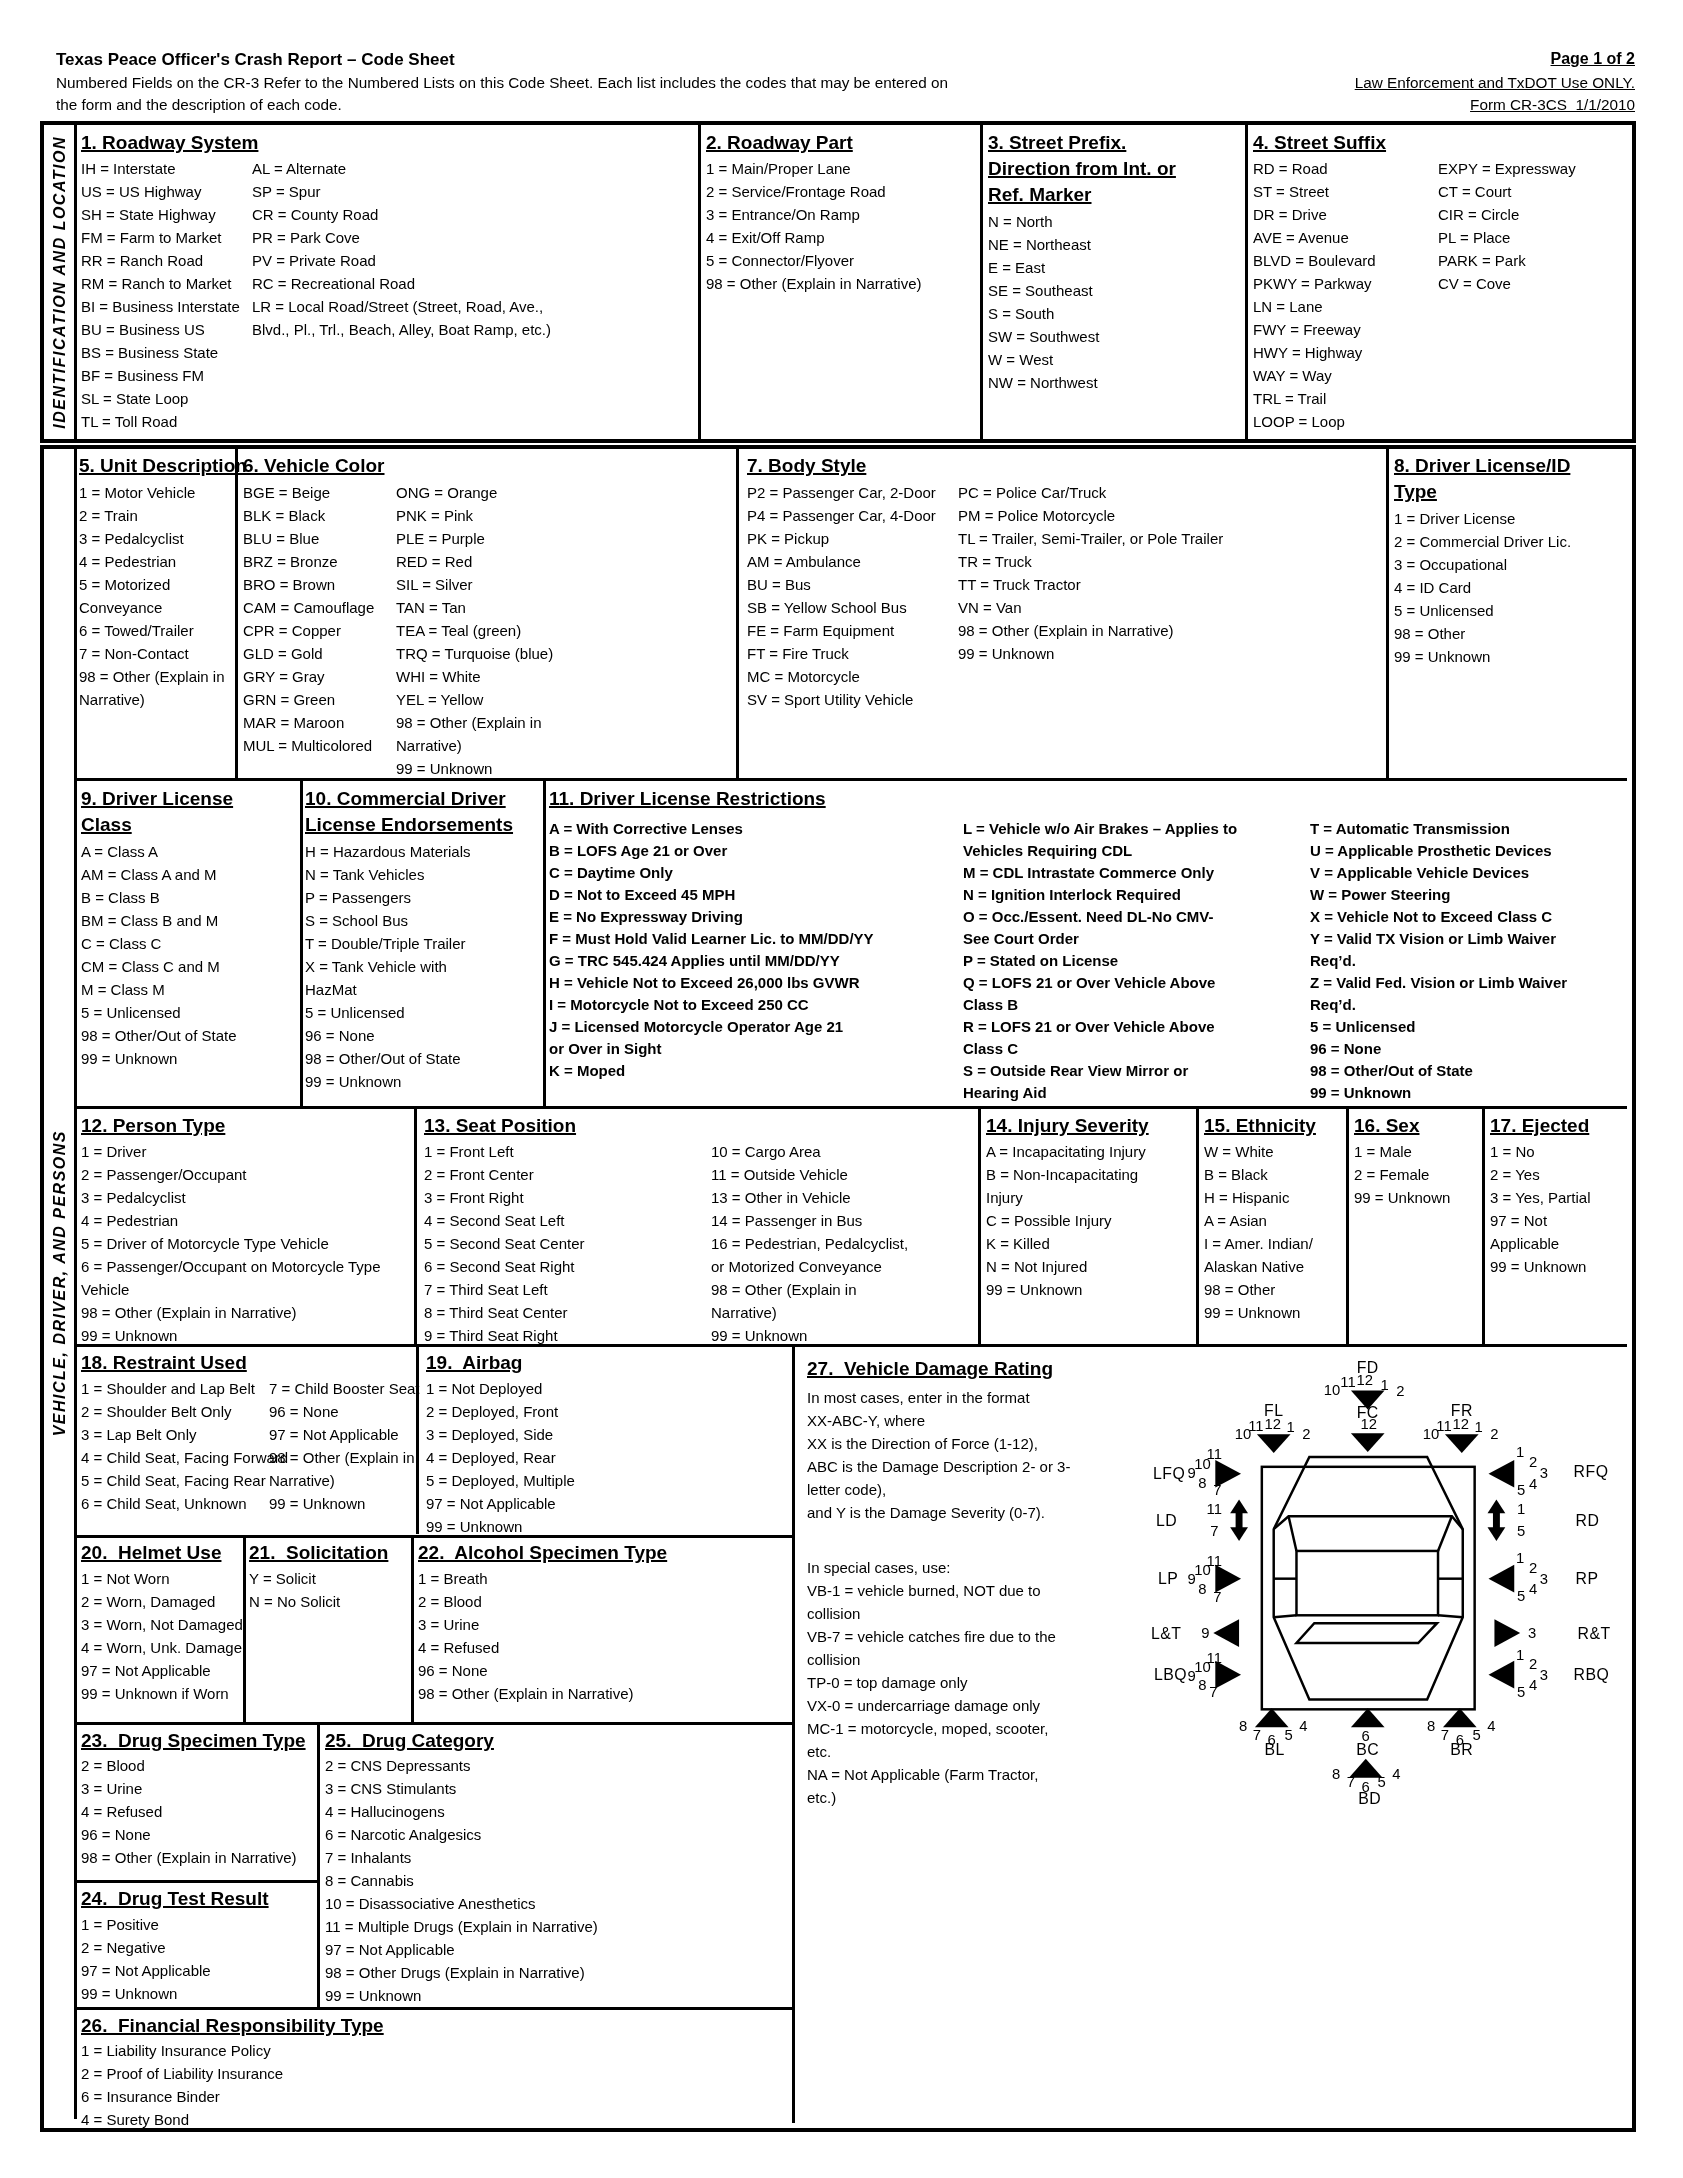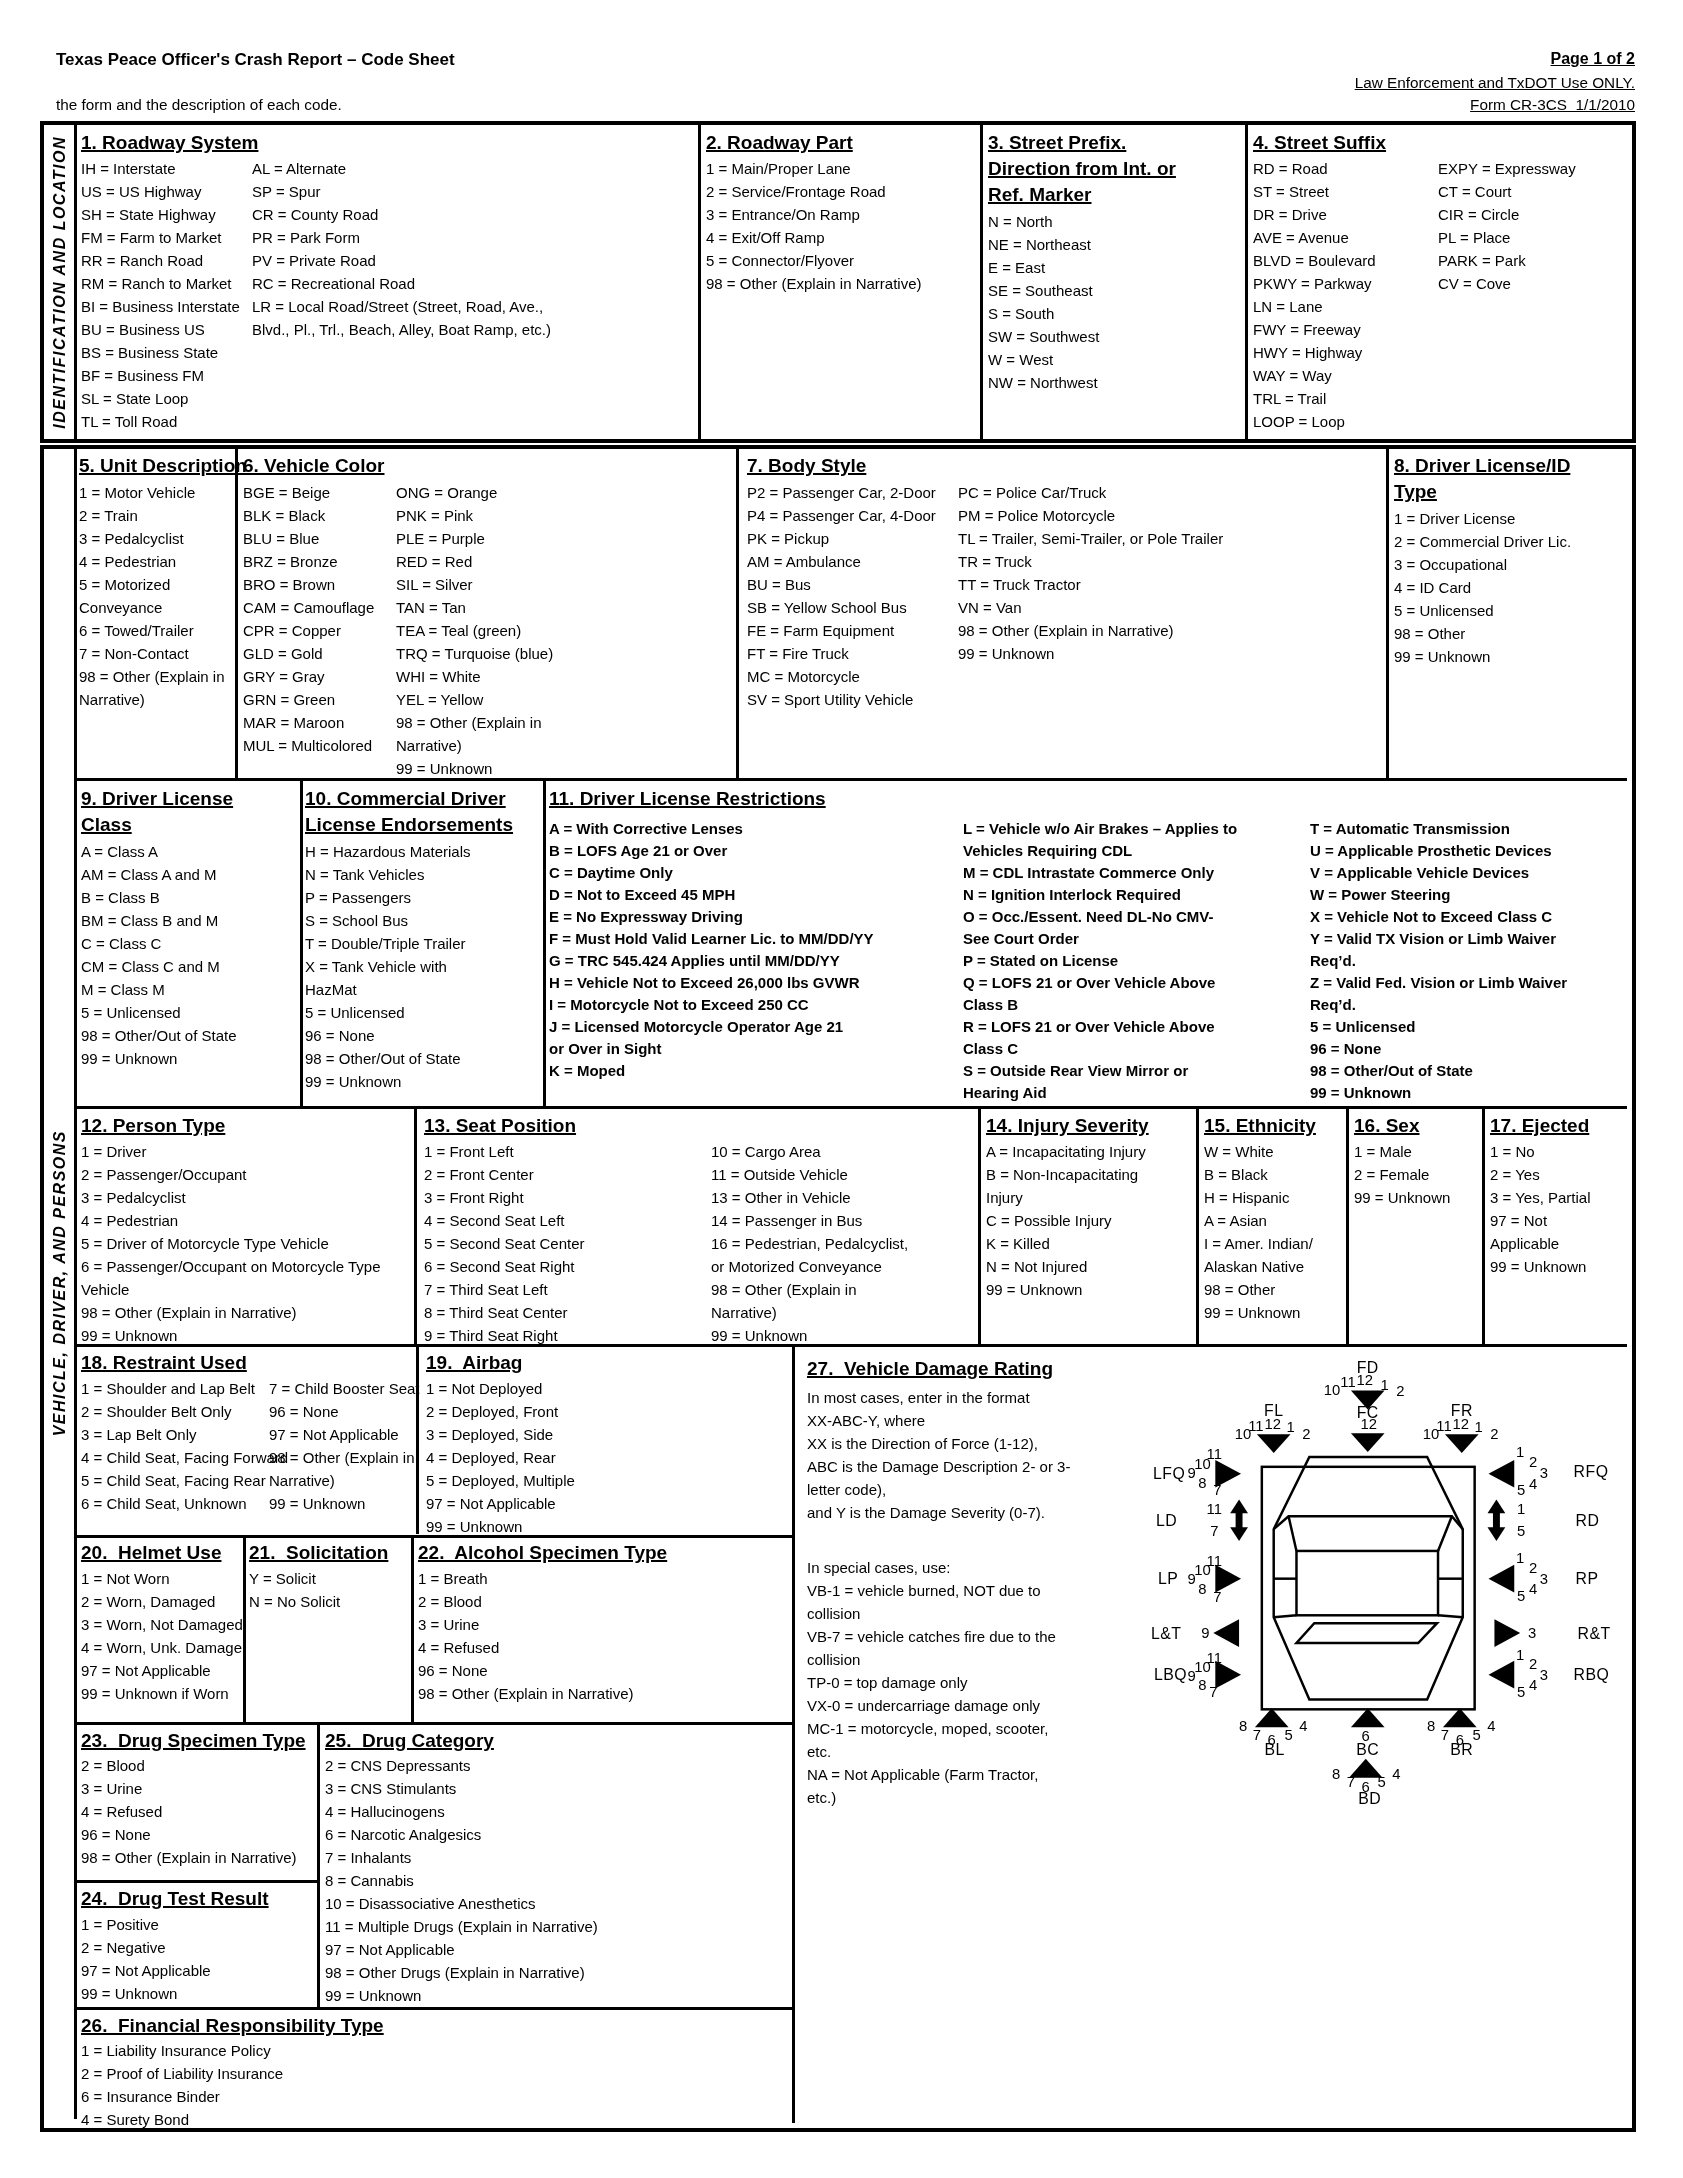--- a/index.html
+++ b/index.html
@@ -23,20 +23,21 @@
   .lh224 div{line-height:22px;height:22px;font-weight:bold;}
   svg text{font-family:"Liberation Sans","DejaVu Sans",sans-serif;}
   .car{fill:none;stroke:#000;stroke-width:2.5px;}
 </style>
 </head>
 <body>
 
 <div id="page">
 
   <div class="abs hdr-title" style="left:56px;top:50px">Texas Peace Officer's Crash Report – Code Sheet</div>
+  <div class="abs hdr-sub" style="left:56px;top:74px">Numbered Fields on the CR-3 Refer to the Numbered Lists on this Code Sheet. Each list includes the codes that may be entered on</div>
   <div class="abs hdr-sub" style="left:56px;top:96px">the form and the description of each code.</div>
   <div class="abs hdr-right" style="top:50px;font-weight:700;font-size:16px">Page 1 of 2</div>
   <div class="abs hdr-right" style="top:74px">Law Enforcement and TxDOT Use ONLY.</div>
   <div class="abs hdr-right" style="top:96px">Form CR-3CS  1/1/2010</div>
 
   <div class="box" style="left:40px;top:121px;width:1588px;height:314px"></div>
   <div class="box" style="left:40px;top:445px;width:1588px;height:1679px"></div>
 
   <div class="vlabel" style="left:44px;top:125px;width:31px;height:314px">
     <span>IDENTIFICATION AND LOCATION</span>
@@ -87,21 +88,21 @@
       <div>BU = Business US</div>
       <div>BS = Business State</div>
       <div>BF = Business FM</div>
       <div>SL = State Loop</div>
       <div>TL = Toll Road</div>
     </div>
   <div class="col" style="left:252px;top:157px">
       <div>AL = Alternate</div>
       <div>SP = Spur</div>
       <div>CR = County Road</div>
-      <div>PR = Park Form</div>
+      <div>PR = Park Cove</div>
       <div>PV = Private Road</div>
       <div>RC = Recreational Road</div>
       <div>LR = Local Road/Street (Street, Road, Ave.,</div>
       <div>Blvd., Pl., Trl., Beach, Alley, Boat Ramp, etc.)</div>
     </div>
 
   <div class="sec-title" style="left:706px;top:130px">
       <div>2. Roadway Part</div>
     </div>
   <div class="col" style="left:706px;top:157px">

